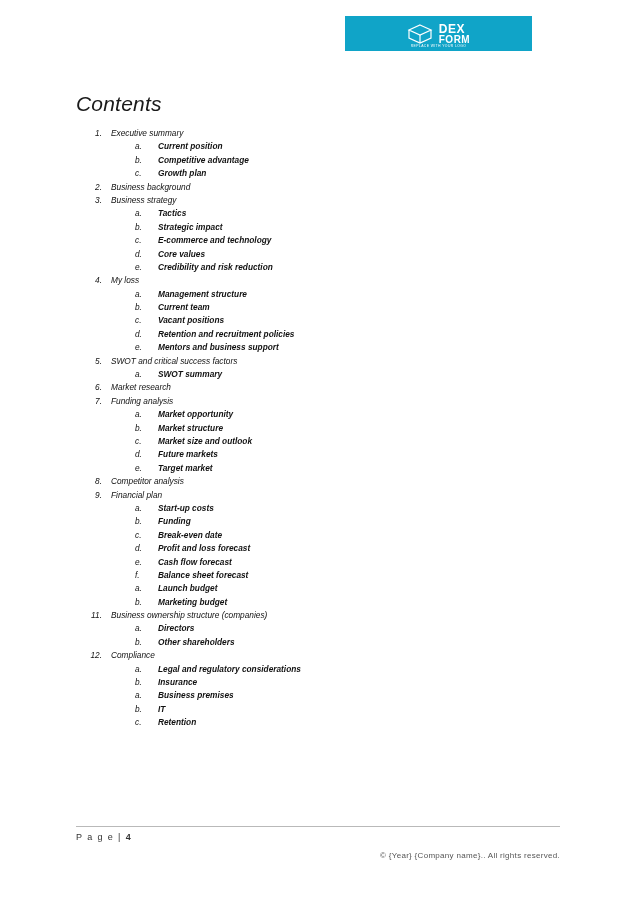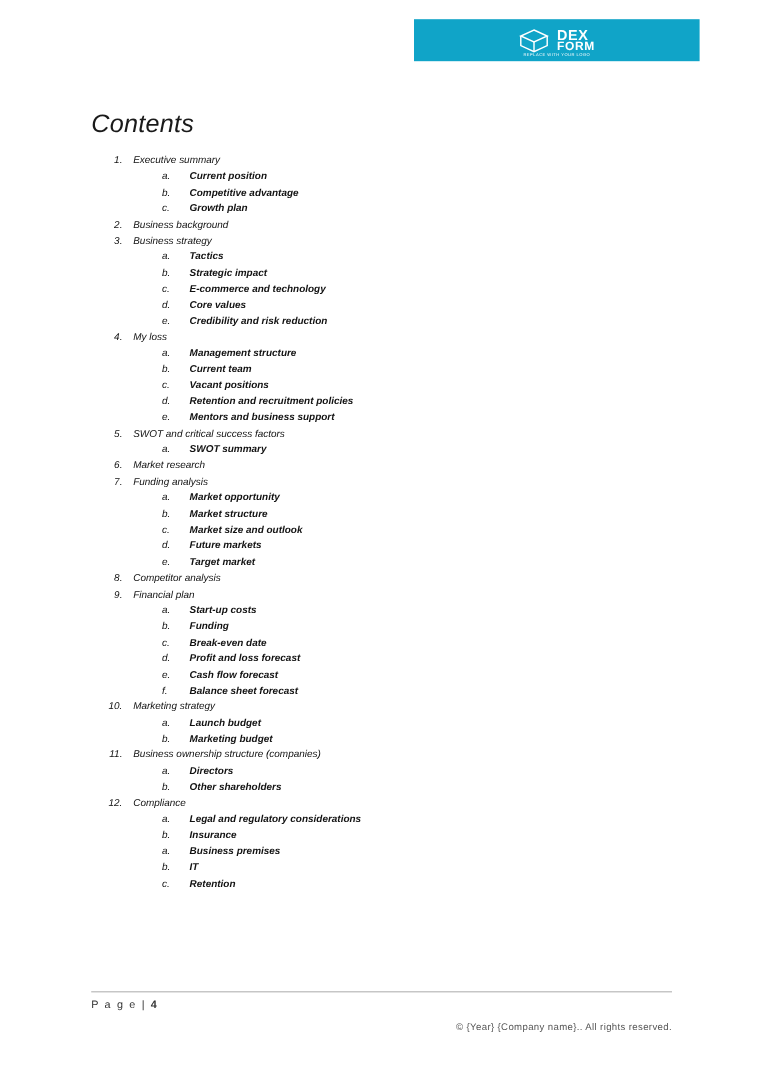--- a/index.html
+++ b/index.html
@@ -20,21 +20,21 @@
     width: 636px;
     height: 900px;
     box-sizing: border-box;
   }
 
   
   .logo-box {
     position: absolute;
     top: 16px;
     left: 345px;
-    width: 238px;
+    width: 187px;
     height: 35px;
     background: #10a4c8;
     color: #ffffff;
     display: flex;
     align-items: center;
     justify-content: center;
   }
   .logo-inner {
     display: flex;
     align-items: center;
@@ -304,24 +304,20 @@
         <span class="lbl">Profit and loss forecast</span>
       </div>
       <div class="toc-sub">
         <span class="num">e.</span>
         <span class="lbl">Cash flow forecast</span>
       </div>
       <div class="toc-sub">
         <span class="num">f.</span>
         <span class="lbl">Balance sheet forecast</span>
       </div>
-      <div class="toc-item">
-        <span class="num">10.</span>
-        <span class="lbl">Marketing strategy</span>
-      </div>
       <div class="toc-sub">
         <span class="num">a.</span>
         <span class="lbl">Launch budget</span>
       </div>
       <div class="toc-sub">
         <span class="num">b.</span>
         <span class="lbl">Marketing budget</span>
       </div>
       <div class="toc-item">
         <span class="num">11.</span>

